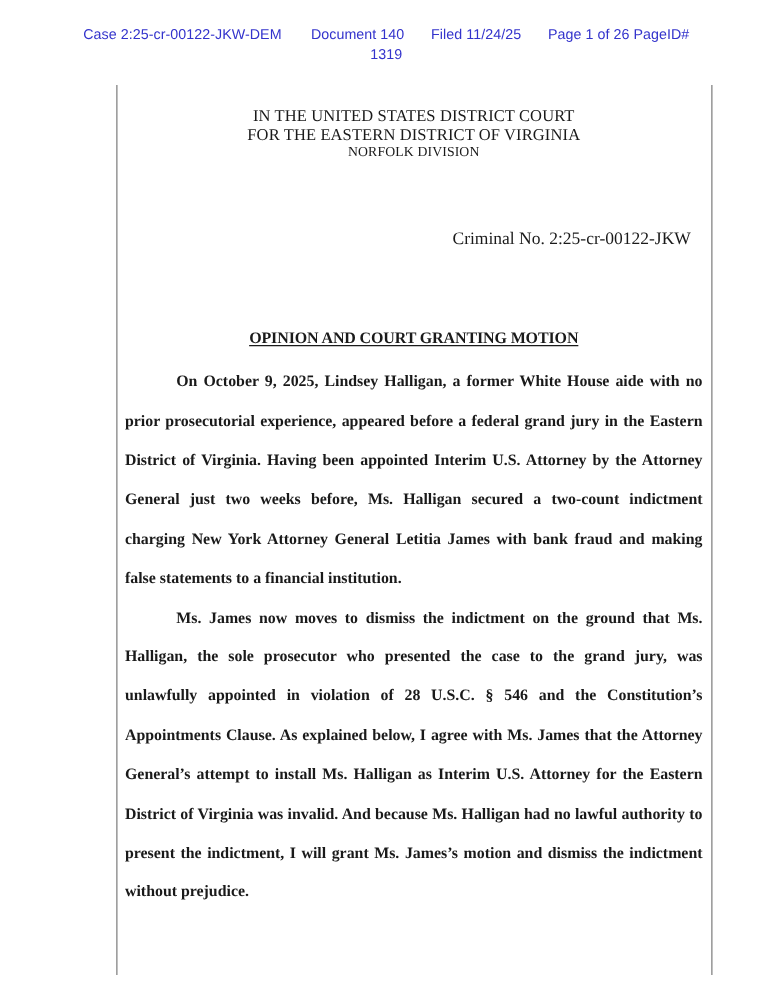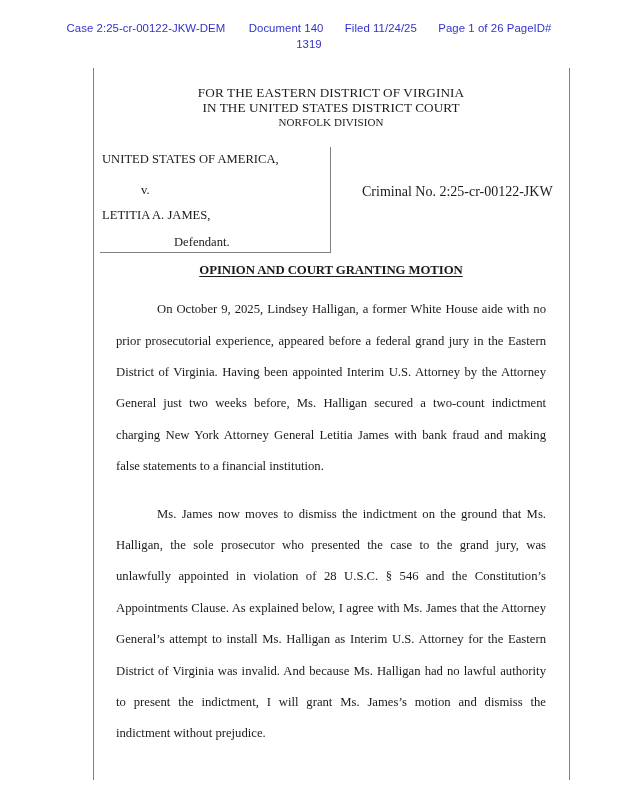--- a/index.html
+++ b/index.html
@@ -126,21 +126,22 @@
   .body-text {
     margin-top: 12px;
     font-size: 12.7px;
     line-height: 31.4px;
     text-align: justify;
     text-align-last: left;
     hyphens: none;
   }
   .body-text p {
     text-indent: 41px;
-    margin: 16px;
+    margin: 0;
+    font-weight: bold;
   }
   .body-text p + p { margin-top: 0; }
 </style>
 </head>
 <body>
 
 <div class="ecf-header">
   <span class="seg">Case 2:25-cr-00122-JKW-DEM</span>
   <span class="ecf-gap-lg"></span>
   <span class="seg">Document 140</span>
@@ -150,32 +151,26 @@
   <span class="seg">Page 1 of 26 PageID#</span>
   <span class="ecf-line2">1319</span>
 </div>
 
 <div class="rule-left"></div>
 <div class="rule-right"></div>
 
 <div class="doc">
 
   <div class="court-head">
+    <div>IN THE UNITED STATES DISTRICT COURT</div>
     <div>FOR THE EASTERN DISTRICT OF VIRGINIA</div>
-    <div>IN THE UNITED STATES DISTRICT COURT</div>
     <div class="nd">NORFOLK DIVISION</div>
   </div>
 
   <div class="caption">
-    <div class="caption-box">
-      <div class="cap-line cap-plaintiff">UNITED STATES OF AMERICA,</div>
-      <div class="cap-line cap-v">v.</div>
-      <div class="cap-line cap-defname">LETITIA A. JAMES,</div>
-      <div class="cap-line cap-deflabel">Defendant.</div>
-    </div>
     <div class="caption-right">Criminal No. 2:25-cr-00122-JKW</div>
   </div>
 
   <div class="opinion-title">
     <span>OPINION AND COURT GRANTING MOTION</span><br>
   </div>
 
   <div class="body-text">
     <p>On October 9, 2025, Lindsey Halligan, a former White House aide with no prior prosecutorial experience, appeared before a federal grand jury in the Eastern District of Virginia.  Having been appointed Interim U.S. Attorney by the Attorney General just two weeks before, Ms. Halligan secured a two-count indictment charging New York Attorney General Letitia James with bank fraud and making false statements to a financial institution.</p>
     <p>Ms. James now moves to dismiss the indictment on the ground that Ms. Halligan, the sole prosecutor who presented the case to the grand jury, was unlawfully appointed in violation of 28 U.S.C. § 546 and the Constitution’s Appointments Clause.  As explained below, I agree with Ms. James that the Attorney General’s attempt to install Ms. Halligan as Interim U.S. Attorney for the Eastern District of Virginia was invalid.  And because Ms. Halligan had no lawful authority to present the indictment, I will grant Ms. James’s motion and dismiss the indictment without prejudice.</p>

